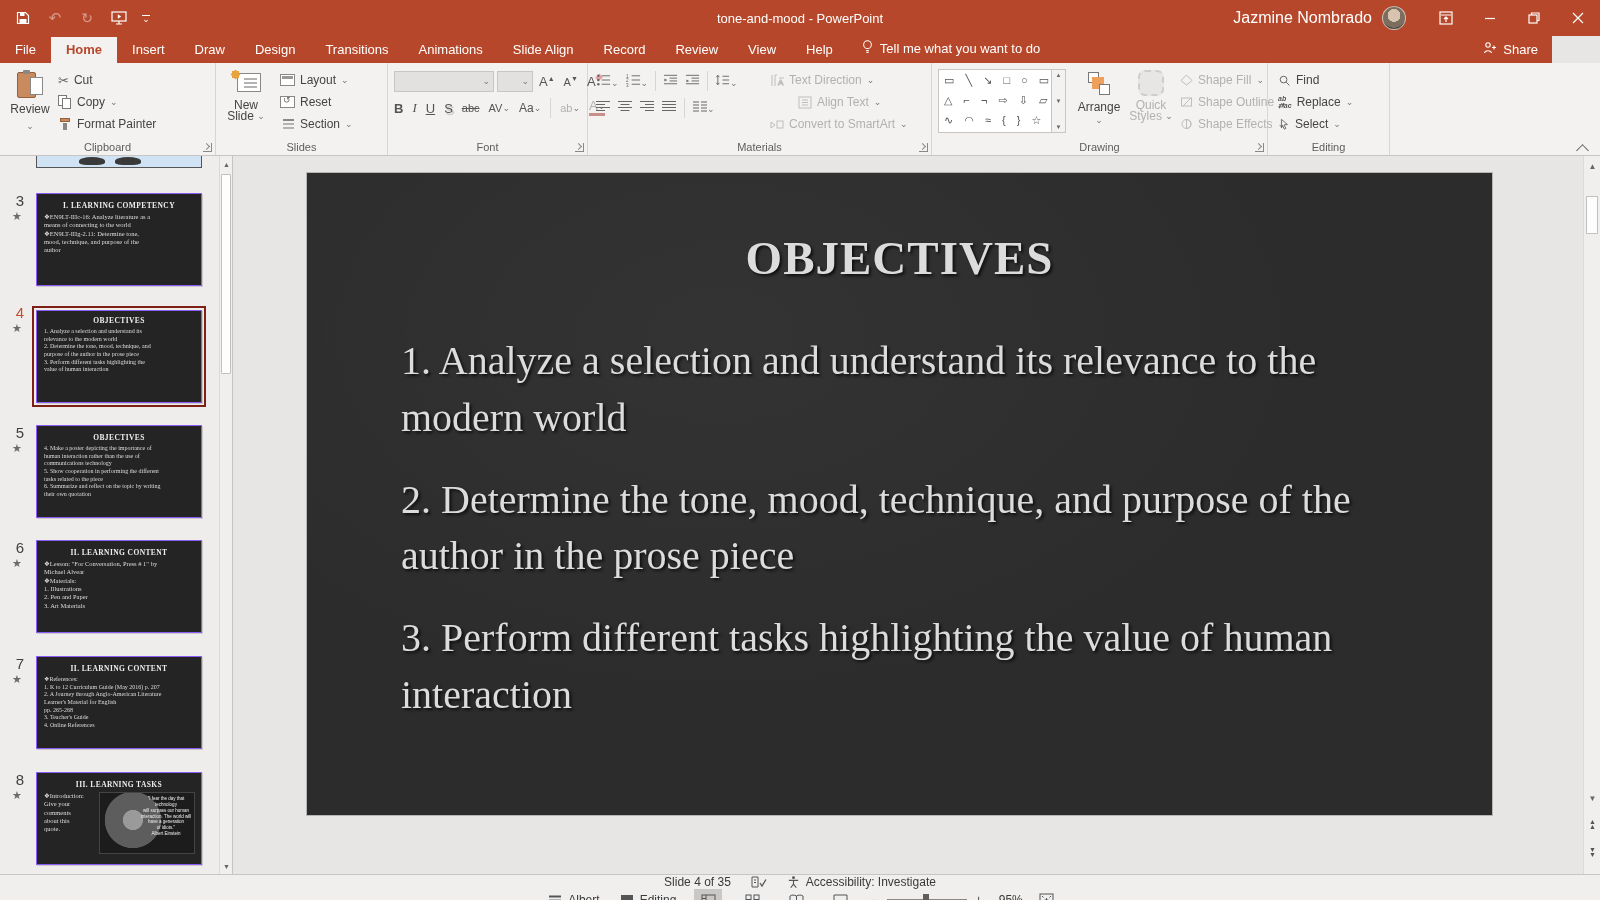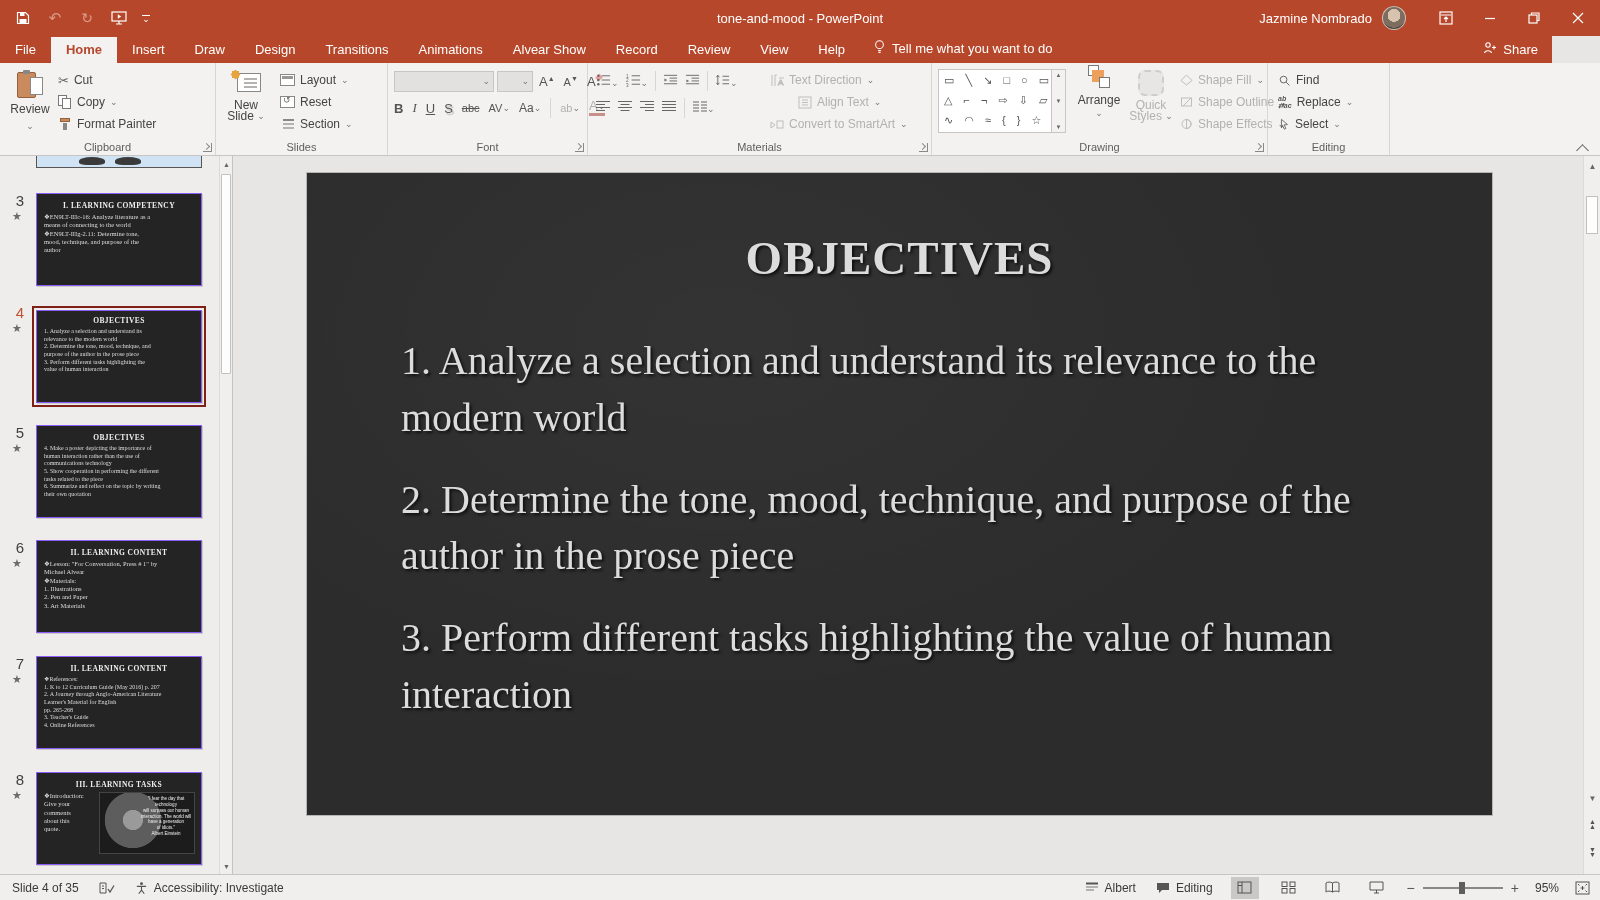--- a/index.html
+++ b/index.html
@@ -14,21 +14,21 @@
   .qat { position:absolute; left:14px; top:0; height:36px; display:flex; align-items:center; gap:14px; z-index:2; }
   .qbtn { display:flex; align-items:center; justify-content:center; width:18px; height:18px; color:#fff; font-size:14px; }
   .dim { opacity:.45; }
   .ic-undo::after { content:"↶"; font-size:15px; }
   .ic-redo::after { content:"↻"; font-size:14px; }
   .qat-more { display:flex; flex-direction:column; align-items:center; color:#fff; }
   .qat-more i { width:8px; height:1.5px; background:#fff; display:block; margin-bottom:1px; }
   .qat-more::after { content:"⌄"; font-size:9px; line-height:4px; font-style:normal; }
   .doc-title { position:absolute; left:0; right:0; top:0; height:36px; display:flex; align-items:center; justify-content:center; color:#fff; font-size:13px; z-index:1; }
   .tb-right { position:absolute; right:0; top:0; height:36px; display:flex; align-items:center; z-index:2; }
-  .user-name { color:#fff; font-size:13px; margin-right:10px; }
+  .user-name { color:#fff; font-size:16px; margin-right:10px; }
   .avatar { width:24px; height:24px; border-radius:50%; background:radial-gradient(circle at 50% 38%, #d8c4ae 0 36%, #7d6d5e 37% 70%, #4c4238 71%); border:1px solid rgba(255,255,255,.6); margin-right:18px; }
   .winbtn { width:44px; height:36px; display:flex; align-items:center; justify-content:center; }
   .winbtn svg { stroke:#fff; stroke-width:1.2; fill:none; }
 
   
   .tabrow { position:absolute; left:0; top:36px; width:1552px; height:27px; background:#B7472A; display:flex; align-items:flex-end; z-index:4; }
   .tab { padding:5px 15px 6px; color:#fff; font-size:13px; cursor:default; white-space:nowrap; }
   .tab.active { background:#f3f2f1; color:#B7472A; font-weight:bold; }
   .tellme { display:flex; align-items:center; gap:7px; color:#fff; font-size:13px; padding:5px 14px 6px; }
   .share { position:absolute; right:14px; bottom:5px; display:flex; align-items:center; gap:6px; color:#fff; font-size:13px; }
@@ -108,21 +108,21 @@
   .s-title { position:absolute; top:58px; left:0; right:0; text-align:center; font-size:47px; font-weight:bold; letter-spacing:1px; text-shadow:2px 2px 3px rgba(0,0,0,.7); }
   .s-body { position:absolute; top:160px; left:94px; right:66px; font-size:40px; line-height:1.42; text-shadow:2px 2px 3px rgba(0,0,0,.7); }
   .s-item { margin-bottom:25px; }
 
   .vscroll { position:absolute; right:0; top:0; width:17px; height:718px; background:#f0efee; border-left:1px solid #dcdad8; }
   .vbtn { position:absolute; left:1px; width:15px; height:16px; display:flex; align-items:center; justify-content:center; font-size:8px; color:#666; }
   .vthumb { position:absolute; left:2px; width:12px; background:#fdfdfd; border:1px solid #c3c1bf; }
   .dblarrow { display:flex; flex-direction:column; line-height:5px; font-size:7px; color:#555; align-items:center; }
 
   
-  .statusbar { position:absolute; left:0; top:874px; width:1600px; height:26px; background:#f0efee; border-top:1px solid #c8c6c4; display:flex; align-items:center; justify-content:space-between; font-size:12px; color:#3b3a39; padding:0 10px; }
+  .statusbar { position:absolute; left:0; top:874px; width:1600px; height:26px; background:#f0efee; border-top:1px solid #c8c6c4; display:flex; align-items:center; justify-content:space-between; font-size:12px; color:#3b3a39; padding:0 10px;flex-direction:column; }
   .sb-left, .sb-right { display:flex; align-items:center; gap:16px; height:100%; }
   .sb-item { display:flex; align-items:center; gap:6px; height:100%; padding:0 2px; }
   .viewbtn { width:28px; height:22px; display:flex; align-items:center; justify-content:center; }
   .viewbtn.active { background:#cac8c6; }
   .zoomline { display:flex; align-items:center; gap:8px; }
   .slider-track { position:relative; width:80px; height:2px; background:#8a8886; }
   .slider-thumb { position:absolute; left:45%; top:-5px; width:6px; height:12px; background:#605e5c; }
   .sb-ic svg { display:block; }
 </style>
 </head>
@@ -193,21 +193,21 @@
   </div>
 
   <div class="tabrow">
     <div class="tab">File</div>
     <div class="tab active">Home</div>
     <div class="tab">Insert</div>
     <div class="tab">Draw</div>
     <div class="tab">Design</div>
     <div class="tab">Transitions</div>
     <div class="tab">Animations</div>
-    <div class="tab">Alvear Show</div>
+    <div class="tab">Slide Align</div>
     <div class="tab">Record</div>
     <div class="tab">Review</div>
     <div class="tab">View</div>
     <div class="tab">Help</div>
     <div class="tellme">
       <span><svg width="11" height="15" viewBox="0 0 12 16">
             <circle cx="6" cy="6" r="4.2" fill="none" stroke="#fff" stroke-width="1.1"></circle>
             <path d="M4.5 12.5h3M4.8 14.5h2.4" stroke="#fff" stroke-width="1.1"></path>
           </svg></span>
       <span>Tell me what you want to do</span>
@@ -396,21 +396,21 @@
       <div class="gallery">
         <div class="g-row">▭ ╲ ↘ □ ○ ▭</div>
         <div class="g-row">△ ⌐ ¬ ⇨ ⇩ ▱</div>
         <div class="g-row">∿ ◠ ≈ { } ☆</div>
         <div class="g-scroll">
             <span>▲</span>
             <span>▼</span>
             <span>▼</span>
           </div>
       </div>
-      <div class="big" style="left:142px; top:2px; width:50px;">
+      <div class="big" style="left:142px; top:9px; width:50px;">
         <span class="arrange-ic">
             <i class="w1"></i>
             <i class="o"></i>
             <i class="w2"></i>
           </span>
         <span class="lbl"><span>Arrange</span></span>
         <span class="car" style="margin-top:-4px;"></span>
       </div>
       <div class="big dis" style="left:196px; top:7px; width:46px;">
         <span class="qs-ic"></span>

